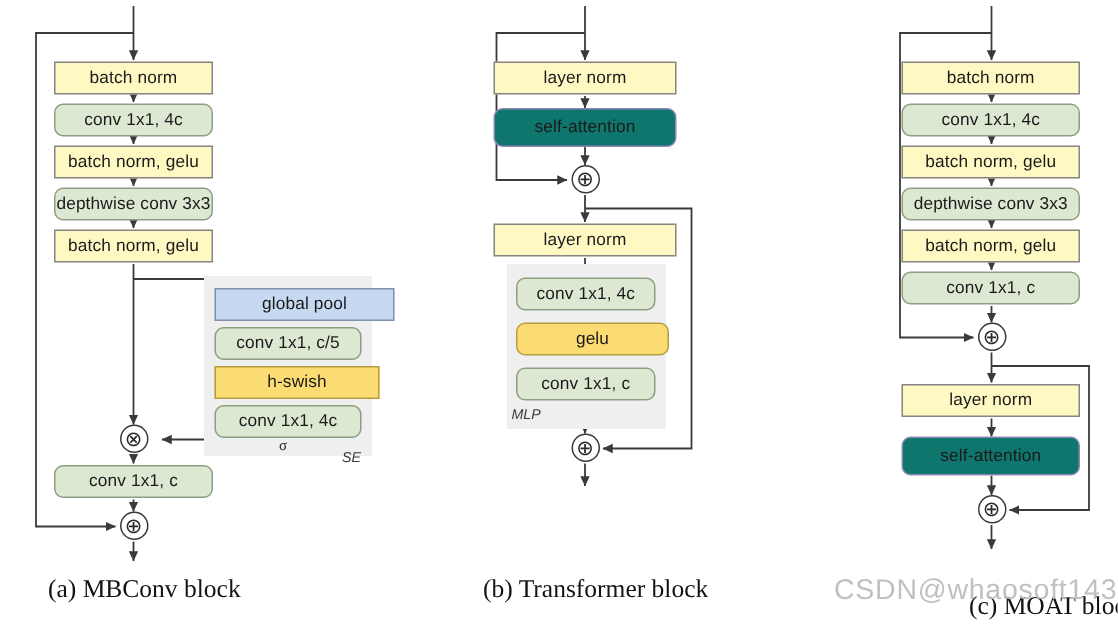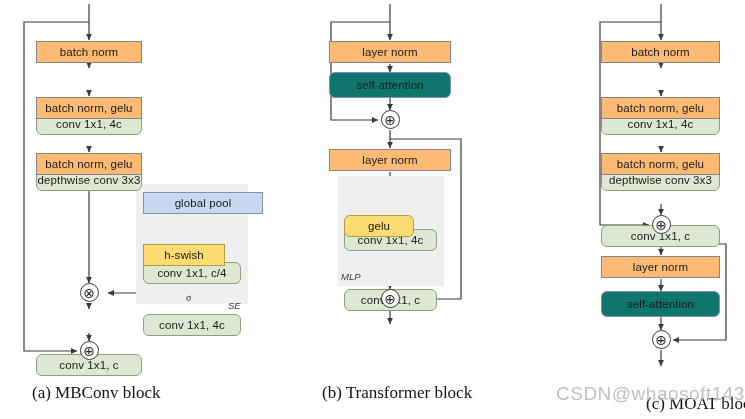--- a/index.html
+++ b/index.html
@@ -22,25 +22,25 @@
     font-size:11.5px;
     color:#1a1a1a;
     letter-spacing:.1px;
     white-space:nowrap;
     border:1px solid #7b7b7b;
     background:#f6f6f6;
     border-radius:0px;
     height:22px;
   }
   .nodebox.rounded{border-radius:6px;}
-  .nodebox.green{background:#dce8d2;border-color:#8d9e82;margin-top:44px;}
+  .nodebox.green{background:#dce8d2;border-color:#8d9e82;}
   .nodebox.blue{background:#c6d9f1;border-color:#7f93ab;}
   .nodebox.yellow{background:#fbdc72;border-color:#b59c3f;}
   .nodebox.purple{background:#0f766e;border-color:#8b88b8;}
-  .nodebox.plain{background:#fdba74;border-color:#858585;text-align:right;}
+  .nodebox.plain{background:#fef9c3;border-color:#858585;text-align:right;}
 
   .grouppanel{
     position:absolute;
     background:#efefef;
     border:0;
   }
   .grouplabel{
     position:absolute;
     font-size:9.5px;
     font-style:italic;
@@ -165,22 +165,22 @@
     <div class="grouplabel" style="left:228px;top:300px;">SE</div>
     <div class="sigma" style="left:186px;top:292px;">σ</div>
 
     <div class="nodebox plain" style="left:36px;top:41px;width:106px;">batch norm</div>
     <div class="nodebox green rounded" style="left:36px;top:69px;width:106px;">conv 1x1, 4c</div>
     <div class="nodebox plain" style="left:36px;top:97px;width:106px;">batch norm, gelu</div>
     <div class="nodebox green rounded" style="left:36px;top:125px;width:106px;">depthwise conv 3x3</div>
     <div class="nodebox plain" style="left:36px;top:153px;width:106px;">batch norm, gelu</div>
 
     <div class="nodebox blue" style="left:143px;top:192px;width:120px;">global pool</div>
-    <div class="nodebox green rounded" style="left:143px;top:218px;width:98px;">conv 1x1, c/4</div>
-    <div class="nodebox yellow" style="left:143px;top:244px;width:82px;">h-swish</div>
+    <div class="nodebox green rounded" style="left:143px;top:218px;width:98px;">conv 1x1, c/5</div>
+    <div class="nodebox yellow" style="left:143px;top:244px;width:110px;">h-swish</div>
     <div class="nodebox green rounded" style="left:143px;top:270px;width:98px;">conv 1x1, 4c</div>
 
     <div class="opnode" style="left:79.5px;top:283px;">
       <span class="gl">⊗</span>
     </div>
 
     <div class="nodebox green rounded" style="left:36px;top:310px;width:106px;">conv 1x1, c</div>
 
     <div class="opnode" style="left:79.5px;top:341px;">
       <span class="gl">⊕</span>
@@ -196,21 +196,21 @@
 
     <div class="nodebox plain" style="left:329px;top:41px;width:122px;">layer norm</div>
     <div class="nodebox purple rounded" style="left:329px;top:72px;width:122px;height:26px;">self-attention</div>
 
     <div class="opnode" style="left:380.5px;top:110px;">
       <span class="gl">⊕</span>
     </div>
 
     <div class="nodebox plain" style="left:329px;top:149px;width:122px;">layer norm</div>
     <div class="nodebox green rounded" style="left:344px;top:185px;width:93px;">conv 1x1, 4c</div>
-    <div class="nodebox yellow rounded" style="left:344px;top:215px;width:70px;">gelu</div>
+    <div class="nodebox yellow rounded" style="left:344px;top:215px;width:102px;">gelu</div>
     <div class="nodebox green rounded" style="left:344px;top:245px;width:93px;">conv 1x1, c</div>
 
     <div class="opnode" style="left:380.5px;top:289px;">
       <span class="gl">⊕</span>
     </div>
 
     <div class="caption" style="left:322px;top:383px;">(b) Transformer block</div>
   </div>
 
   <div class="panel">

